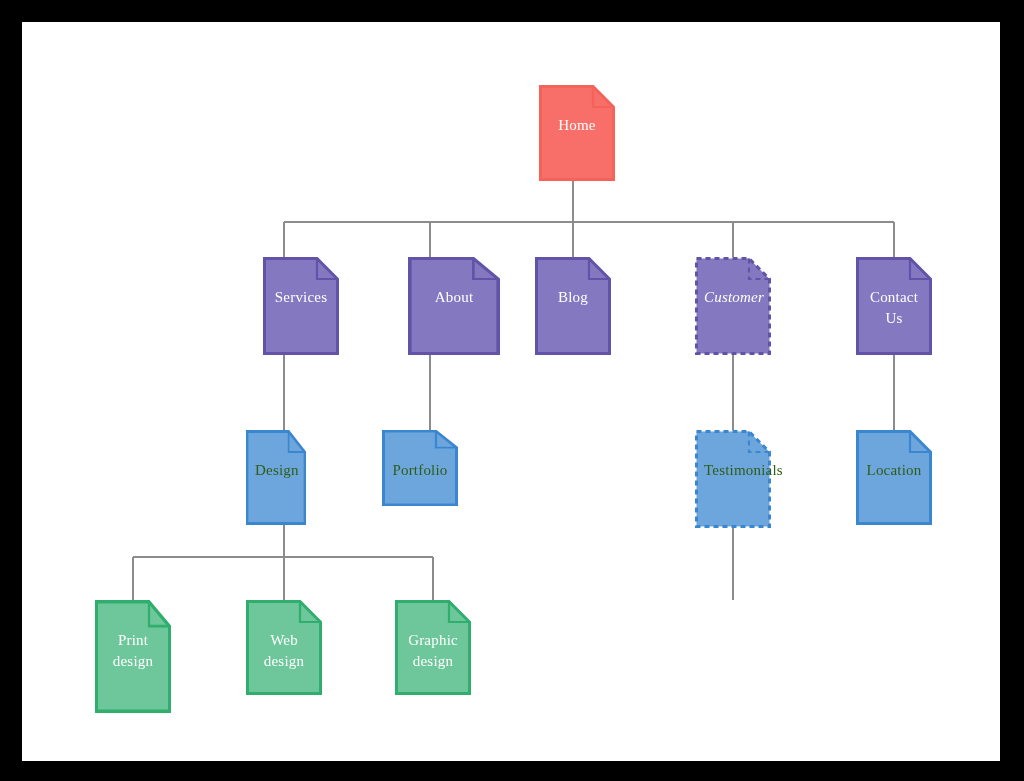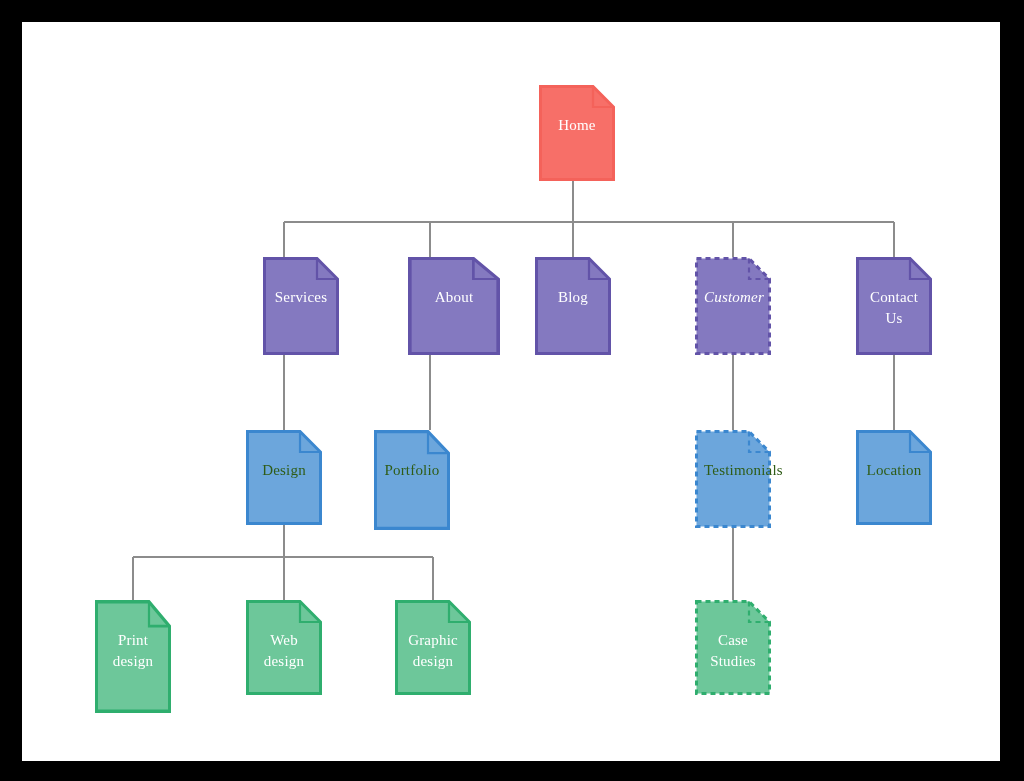--- a/index.html
+++ b/index.html
@@ -136,29 +136,29 @@
   </div>
 
   <div class="node" style="left:834px; top:235px; width:76px; height:98px;">
     <svg class="shape" viewBox="0 0 76 98" preserveAspectRatio="none">
       <path d="M1.5 1.5 H54 L74.5 22 V96.5 H1.5 Z" fill="#8479C0" stroke="#6253A8" stroke-width="3"></path>
       <path d="M54 1.5 V22 H74.5" fill="none" stroke="#6253A8" stroke-width="2.2"></path>
     </svg>
     <div class="label light">Contact Us</div>
   </div>
 
-  <div class="node" style="left:224px; top:408px; width:76px; height:95px;">
+  <div class="node" style="left:224px; top:408px; width:60px; height:95px;">
     <svg class="shape" viewBox="0 0 76 95" preserveAspectRatio="none">
       <path d="M1.5 1.5 H54 L74.5 22 V93.5 H1.5 Z" fill="#6CA6DC" stroke="#3B87CF" stroke-width="3"></path>
       <path d="M54 1.5 V22 H74.5" fill="none" stroke="#3B87CF" stroke-width="2.2"></path>
     </svg>
     <div class="label dark">Design</div>
   </div>
 
-  <div class="node" style="left:352px; top:408px; width:76px; height:100px;">
+  <div class="node" style="left:360px; top:408px; width:76px; height:76px;">
     <svg class="shape" viewBox="0 0 76 95" preserveAspectRatio="none">
       <path d="M1.5 1.5 H54 L74.5 22 V93.5 H1.5 Z" fill="#6CA6DC" stroke="#3B87CF" stroke-width="3"></path>
       <path d="M54 1.5 V22 H74.5" fill="none" stroke="#3B87CF" stroke-width="2.2"></path>
     </svg>
     <div class="label dark">Portfolio</div>
   </div>
 
   <div class="node" style="left:673px; top:408px; width:76px; height:98px;">
     <svg class="shape" viewBox="0 0 76 98" preserveAspectRatio="none">
       <path d="M1.5 1.5 H54 L74.5 22 V96.5 H1.5 Z" fill="#6CA6DC" stroke="#3B87CF" stroke-width="3" stroke-dasharray="5 4"></path>
@@ -192,21 +192,14 @@
   </div>
 
   <div class="node" style="left:373px; top:578px; width:76px; height:95px;padding-left:23px;">
     <svg class="shape" viewBox="0 0 76 95" preserveAspectRatio="none">
       <path d="M1.5 1.5 H54 L74.5 22 V93.5 H1.5 Z" fill="#6DC79A" stroke="#2FAE6E" stroke-width="3"></path>
       <path d="M54 1.5 V22 H74.5" fill="none" stroke="#2FAE6E" stroke-width="2.2"></path>
     </svg>
     <div class="label light">Graphic design</div>
   </div>
 
-  <div class="node" style="left:673px; top:578px; width:76px; height:95px;">
-    <svg class="shape" viewBox="0 0 76 95" preserveAspectRatio="none">
-      <path d="M1.5 1.5 H54 L74.5 22 V93.5 H1.5 Z" fill="#6DC79A" stroke="#2FAE6E" stroke-width="3" stroke-dasharray="5 4"></path>
-      <path d="M54 1.5 V22 H74.5" fill="none" stroke="#2FAE6E" stroke-width="2.2" stroke-dasharray="5 4"></path>
-    </svg>
-    <div class="label light">Case Studies</div>
-  </div>
 
 </div>
 
 </body></html>

